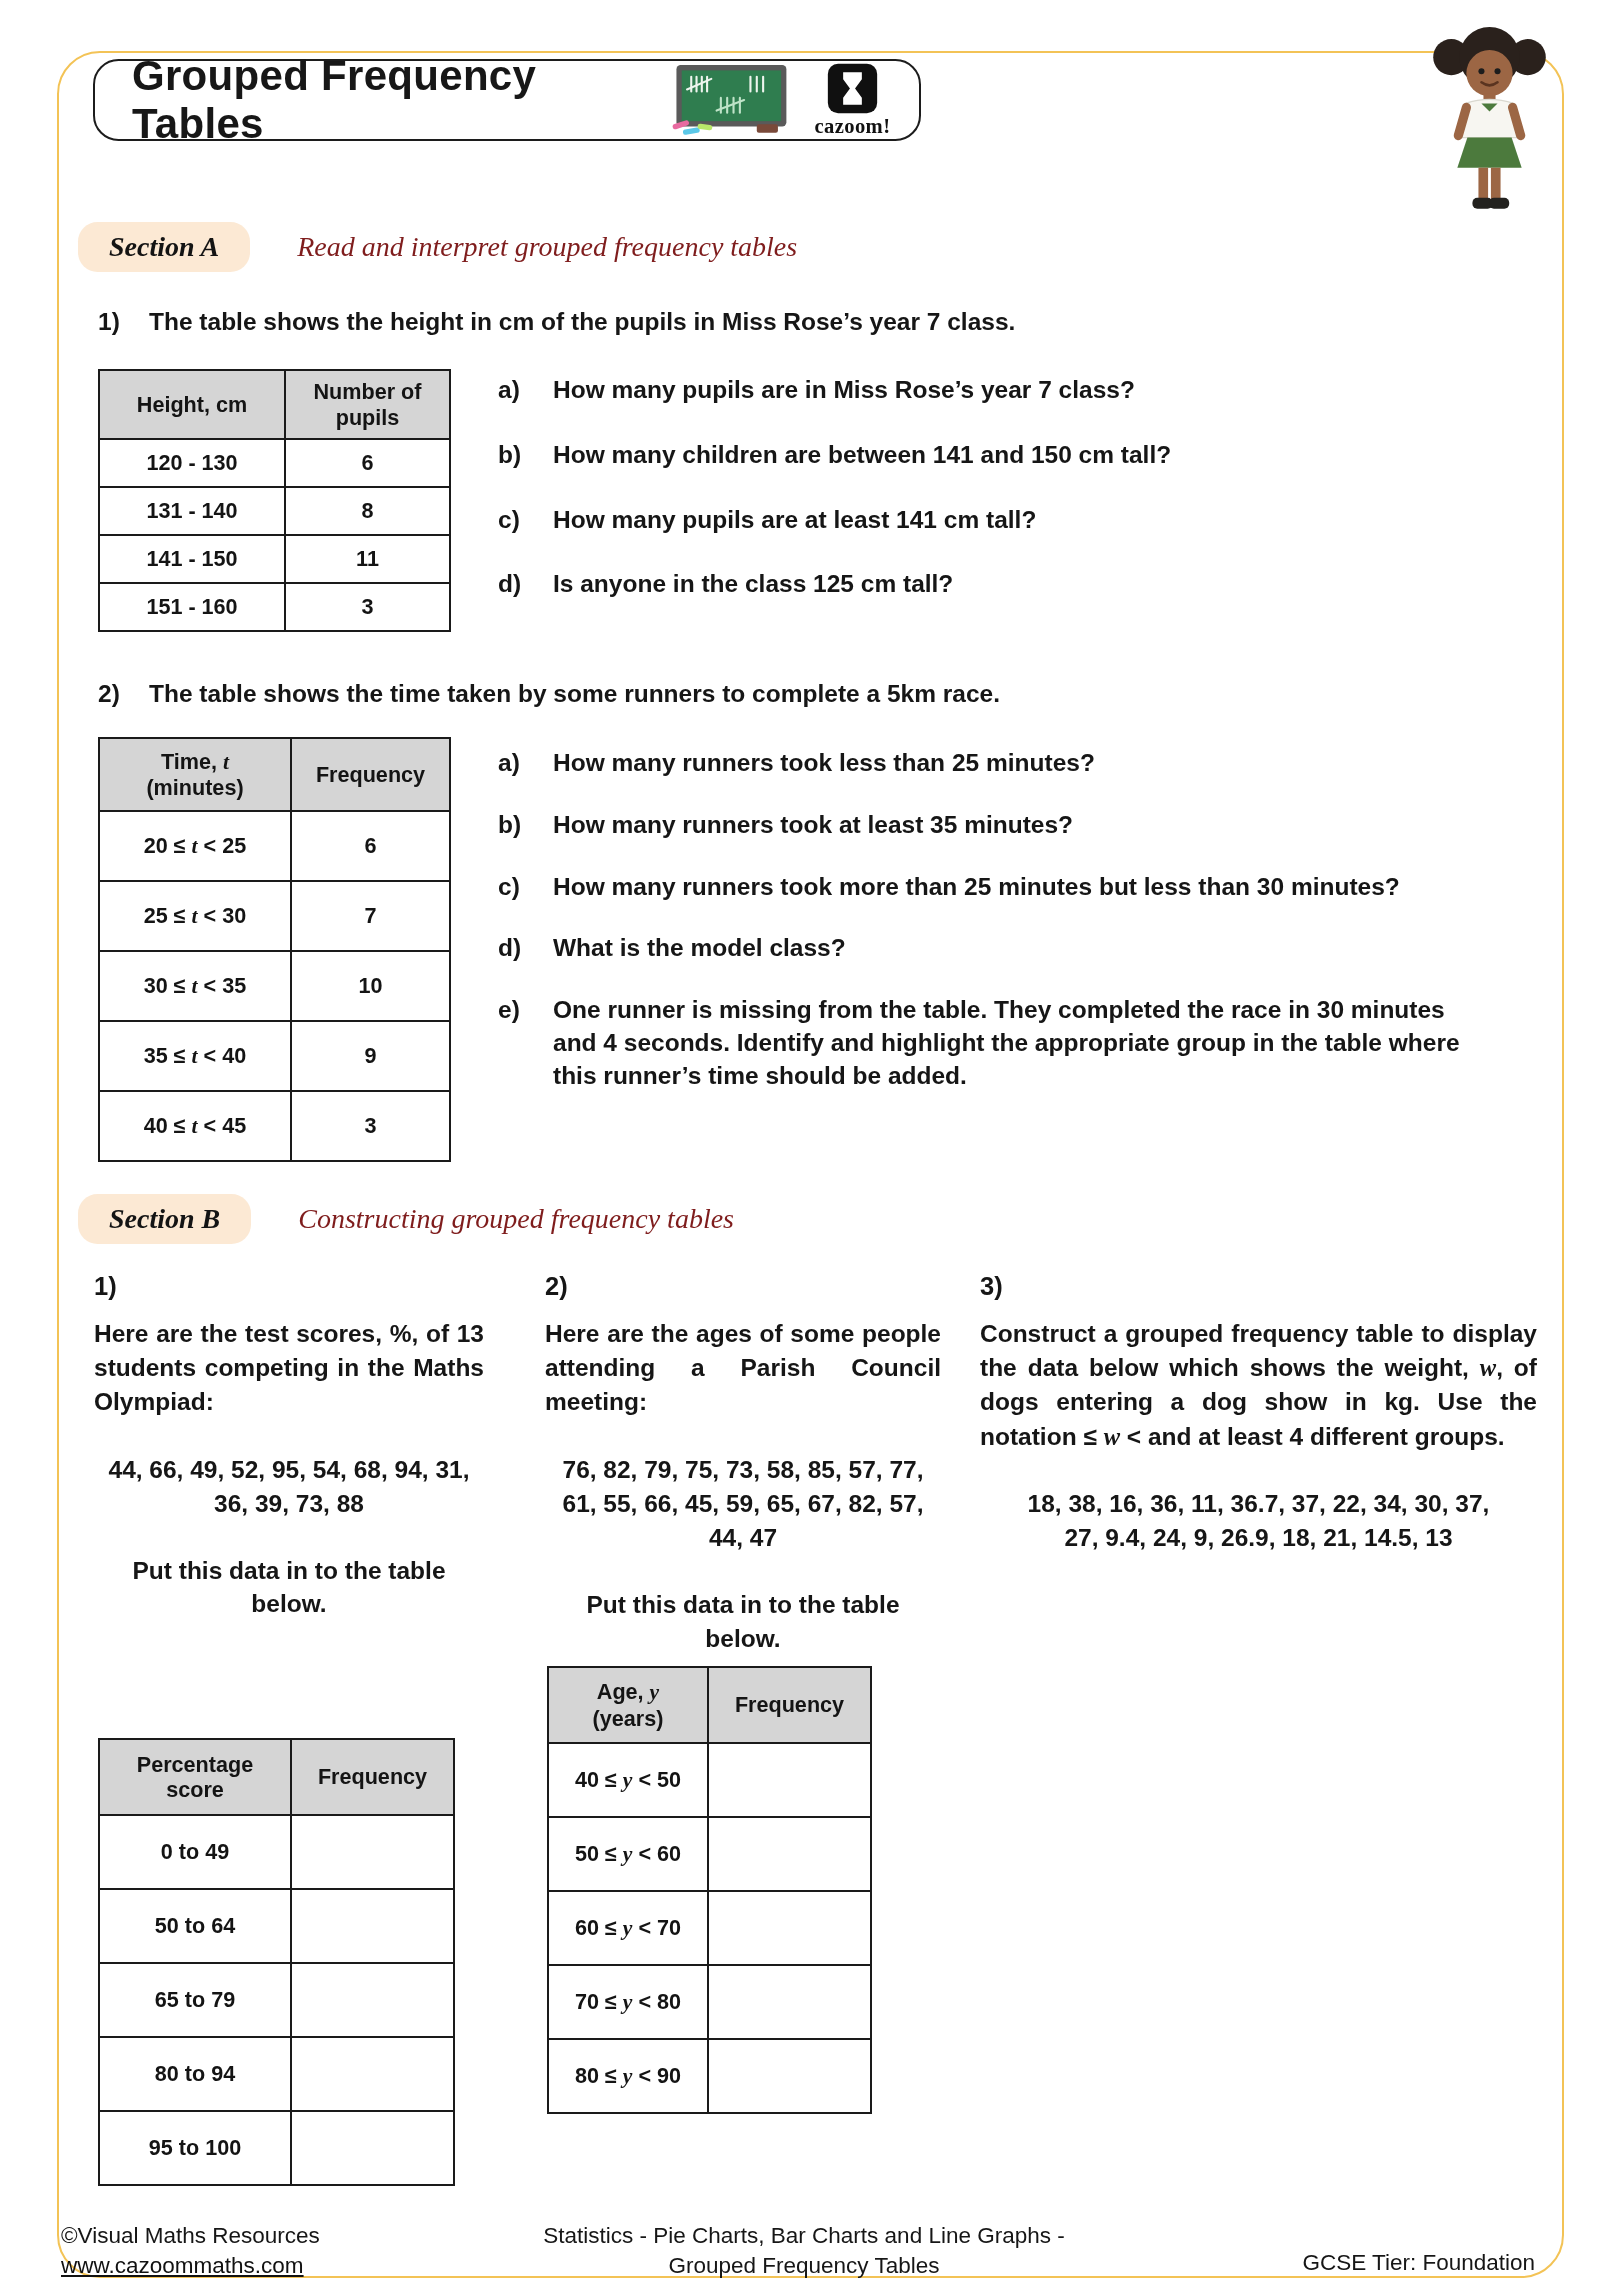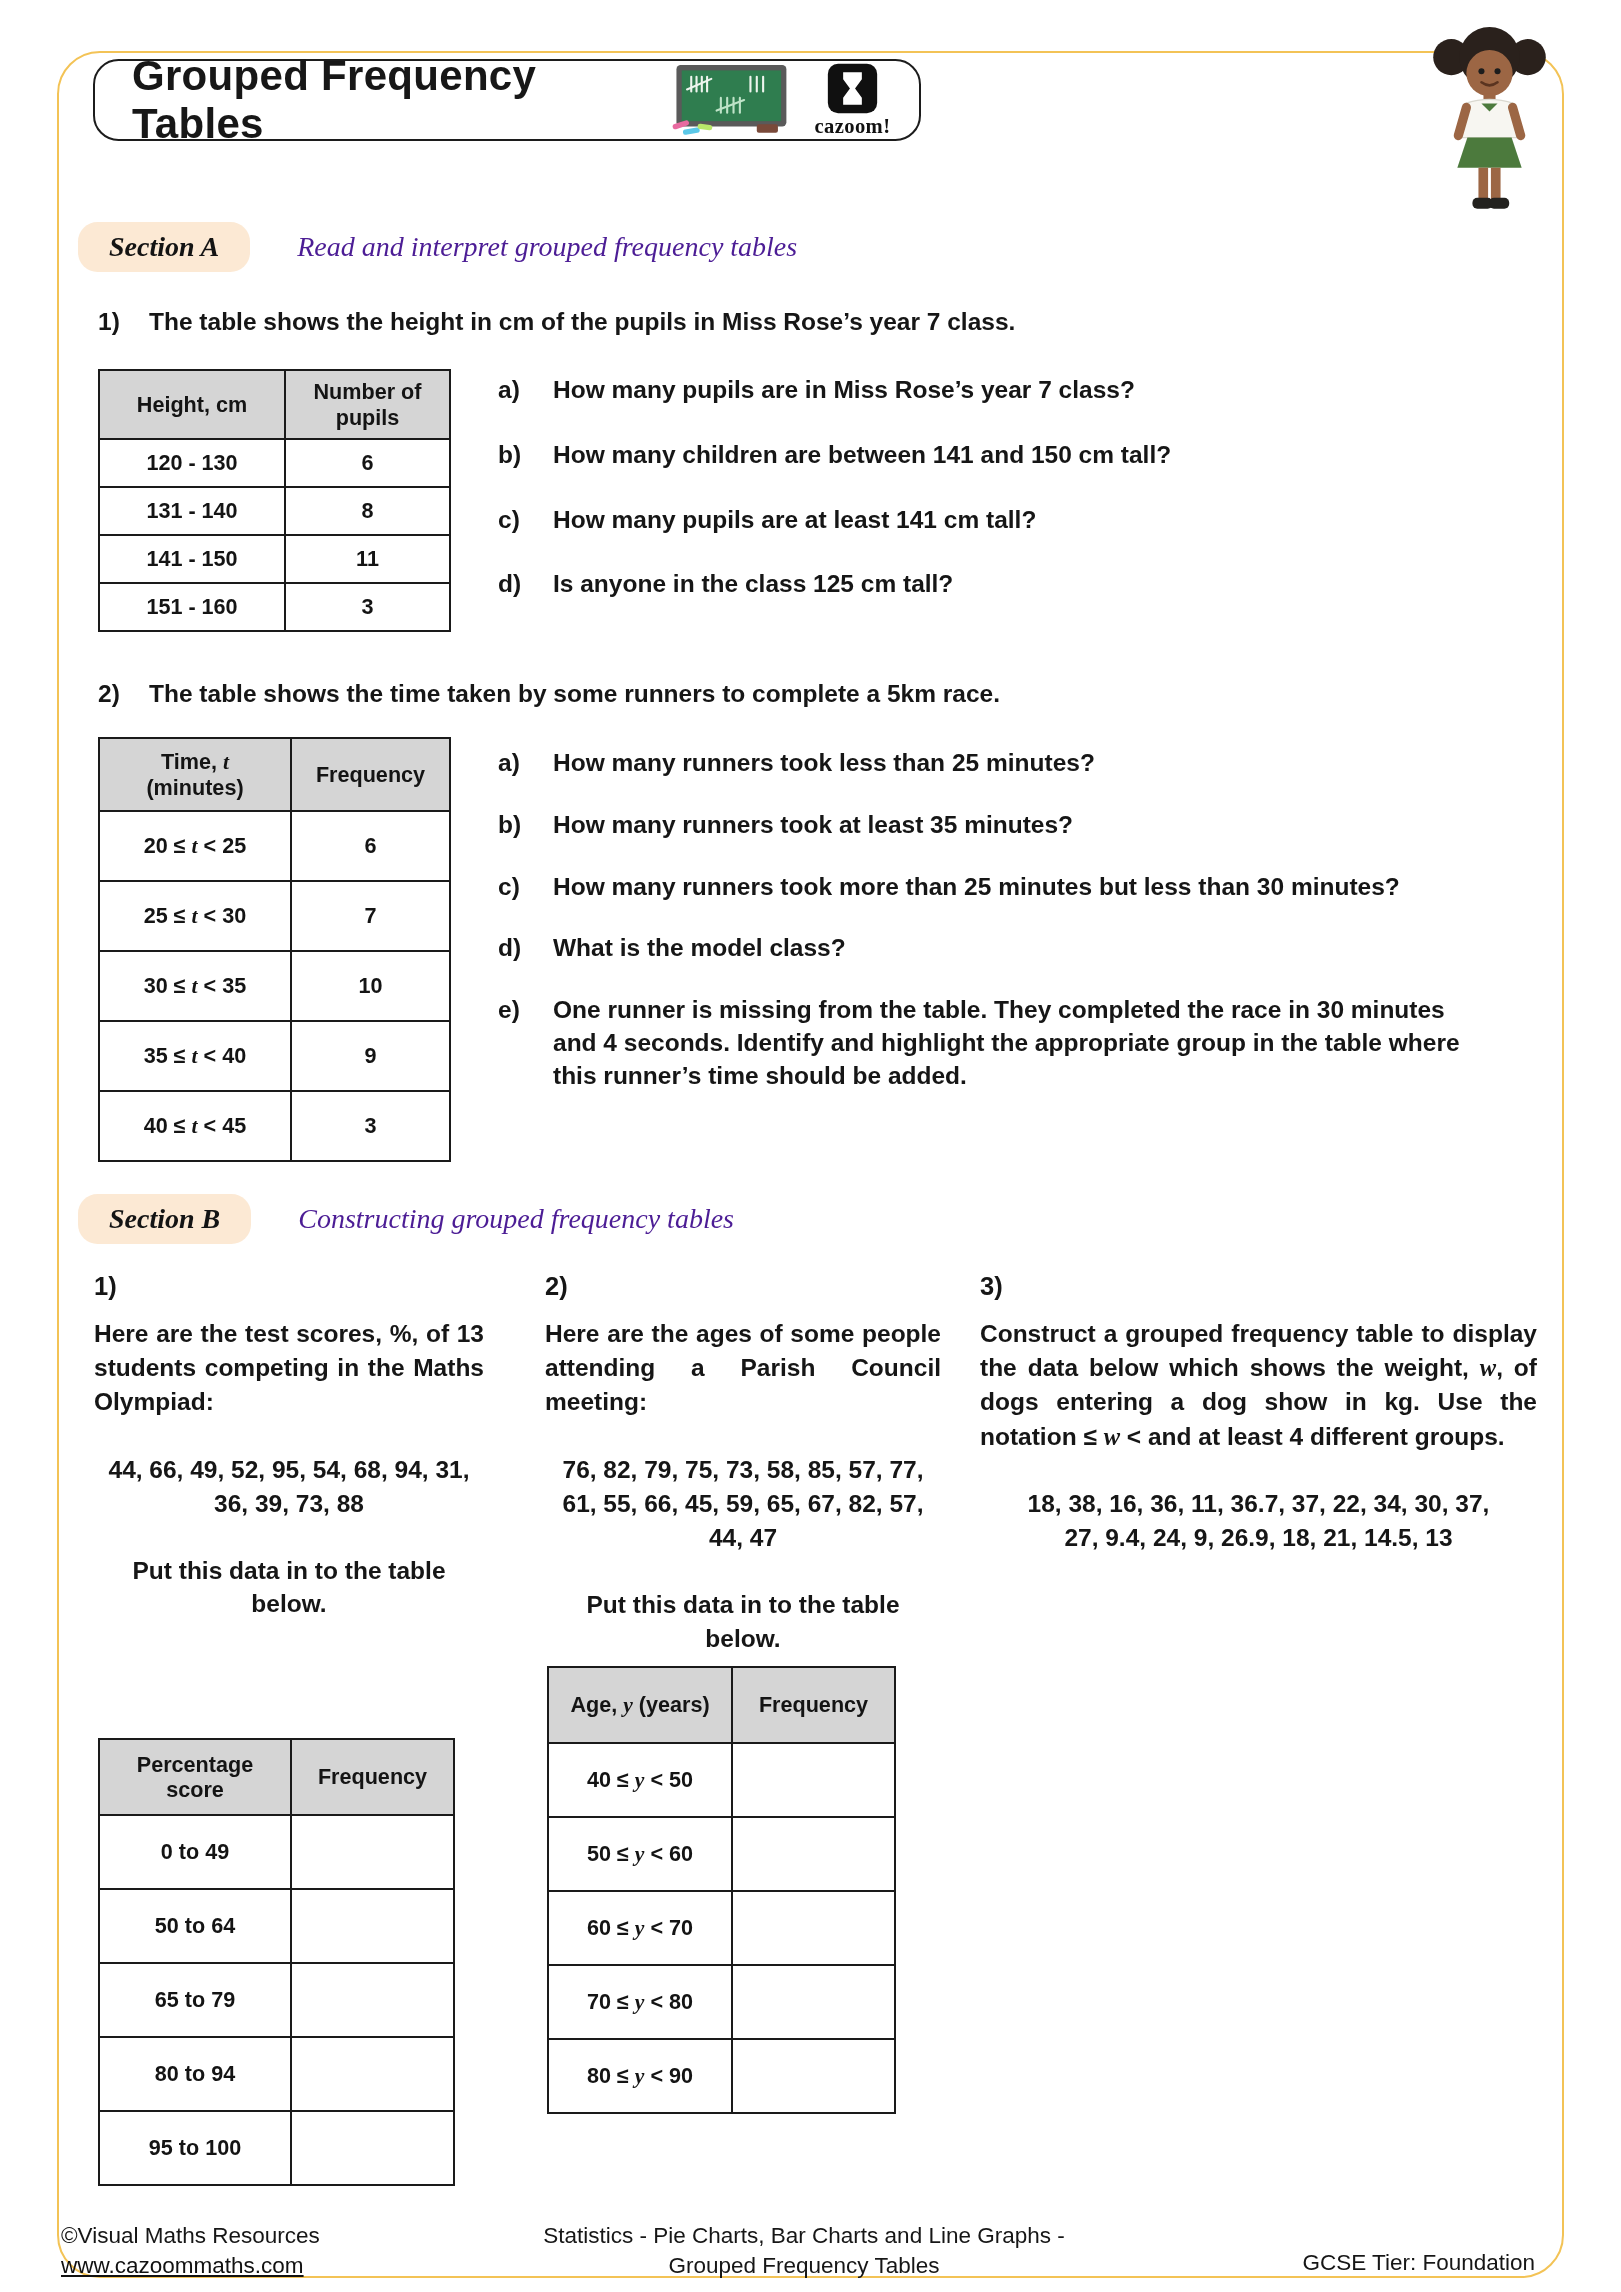--- a/index.html
+++ b/index.html
@@ -30,21 +30,21 @@
   .character { position:absolute; left:1409px; top:27.4px; width:161px; height:201px; z-index:3; }
 
   
   .section-head { position:absolute; display:flex; align-items:center; gap:47px; z-index:2; }
   .section-head.sa { left:78px; top:222px; }
   .section-head.sb { left:78px; top:1194px; }
   .pill {
     background:var(--section-pill-bg,#FCE9D4); border-radius:19.6px; padding:8.8px 31px;
     font-family:"Liberation Serif", serif; font-style:italic; font-weight:700; font-size:28px; color:#141414;
   }
-  .section-desc { font-family:"Liberation Serif", serif; font-style:italic; font-size:28px; color:#4c1d95; }
+  .section-desc { font-family:"Liberation Serif", serif; font-style:italic; font-size:28px; color:#7f1d1d; }
 
   
   .q-head { position:absolute; display:flex; font-weight:700; font-size:24.5px; z-index:2; }
   .q-head .q-num { width:51px; flex:none; }
   #q1-head { left:98px; top:308px; width:1225px; }
   #q2-head { left:98px; top:680px; width:1225px; }
 
   
   table.wtable { border-collapse:collapse; position:absolute; background:#fff; z-index:2; table-layout:fixed; }
   table.wtable th, table.wtable td {
@@ -63,21 +63,21 @@
   #tbl-q2 th:first-child, #tbl-q2 td:first-child { width:192px; }
   #tbl-q2 th:last-child,  #tbl-q2 td:last-child  { width:159px; }
   #tbl-q2 th { height:73px; } #tbl-q2 td { height:70px; }
 
   #tbl-b1 { left:98px; top:1738px; }
   #tbl-b1 th:first-child, #tbl-b1 td:first-child { width:192px; }
   #tbl-b1 th:last-child,  #tbl-b1 td:last-child  { width:163px; }
   #tbl-b1 th { height:76px; } #tbl-b1 td { height:74px; }
 
   #tbl-b2 { left:547px; top:1666px; }
-  #tbl-b2 th:first-child, #tbl-b2 td:first-child { width:184px; }
+  #tbl-b2 th:first-child, #tbl-b2 td:first-child { width:160px; }
   #tbl-b2 th:last-child,  #tbl-b2 td:last-child  { width:163px; }
   #tbl-b2 th { height:76px; } #tbl-b2 td { height:74px; }
 
   
   .q-list { position:absolute; display:flex; flex-direction:column; z-index:2; }
   #q1-list { left:498px; top:374px; width:1010px; gap:32px; }
   #q2-list { left:498px; top:747px; width:985px; gap:29px; }
   .q-item { display:flex; font-weight:700; font-size:24.5px; line-height:1.34; }
   .q-label { width:55px; flex:none; }
   .q-text { flex:1; }

